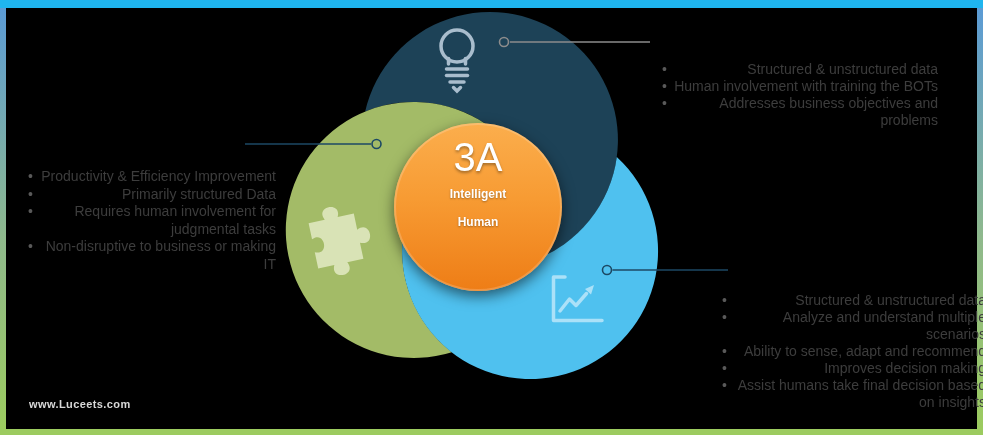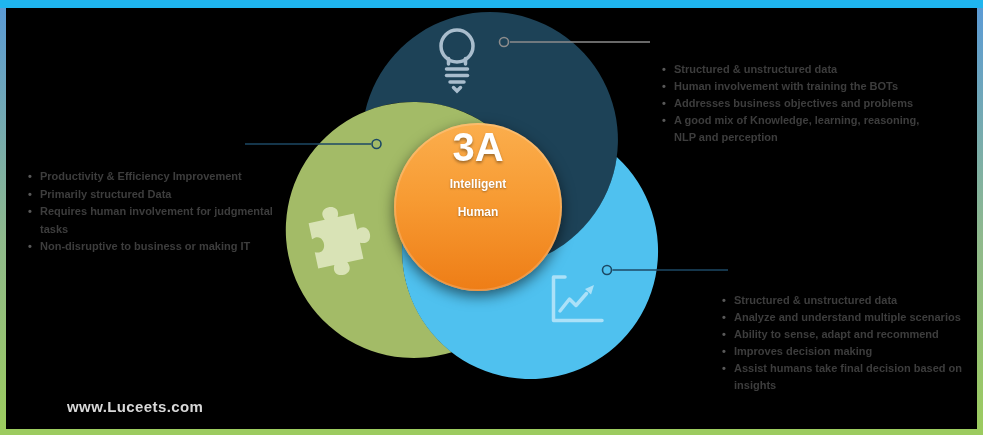--- a/index.html
+++ b/index.html
@@ -16,35 +16,35 @@
   .frame-bottom{position:absolute;left:0;bottom:0;width:983px;height:6px;background:#9CCB5F;}
   
   svg.diagram{position:absolute;left:0;top:0;}
   
   .center-circle{
     position:absolute;left:394px;top:123px;width:168px;height:168px;border-radius:50%;
     background:linear-gradient(180deg,#FBAE4D 0%,#F79B33 45%,#EE7D16 100%);
     box-shadow:0 5px 14px rgba(0,0,0,.55), inset 0 0 0 2px rgba(255,255,255,.18);
     text-align:center;color:#fff;z-index:3;
   }
-  .center-badge{margin-top:1px;font-size:40px;font-weight:bold;line-height:46px;
+  .center-badge{margin-top:11px;font-size:40px;font-weight:normal;line-height:46px;
     text-shadow:0 2px 3px rgba(0,0,0,.35);}
   .center-line{font-size:12px;font-weight:bold;line-height:28px;
     text-shadow:0 1px 2px rgba(0,0,0,.35);}
   
-  .bullets{position:absolute;font-size:11px;font-weight:bold;color:#3D3D3D;line-height:17px;z-index:4;}
+  .bullets{position:absolute;font-size:14px;font-weight:normal;color:#3D3D3D;line-height:17px;z-index:4;text-align:right;}
   .bullets ul{margin:0;padding:0;list-style:none;}
   .bullets li{position:relative;padding-left:14px;}
   .bullets li::before{content:"\2022";position:absolute;left:2px;color:#595959;}
   .list-left{left:26px;top:168px;width:250px;line-height:17.5px;}
   .list-top-right{left:660px;top:61px;width:278px;}
   .list-bottom-right{left:720px;top:292px;width:266px;}
   
-  .watermark{position:absolute;left:29px;top:398px;font-size:15px;font-weight:bold;
-    color:#D8D8D8;letter-spacing:.4px;z-index:4;margin-left:38px;}
+  .watermark{position:absolute;left:29px;top:398px;font-size:11px;font-weight:bold;
+    color:#D8D8D8;letter-spacing:.4px;z-index:4;}
 </style>
 </head>
 <body>
 
 <div class="stage">
 
   <div class="frame-top"></div>
   <div class="frame-left"></div>
   <div class="frame-right"></div>
   <div class="frame-bottom"></div>
@@ -97,21 +97,20 @@
     <div class="center-badge">3A</div>
     <div class="center-line">Intelligent</div>
     <div class="center-line">Human</div>
   </div>
 
   <div class="bullets list-top-right">
     <ul>
       <li>Structured &amp; unstructured data</li>
       <li>Human involvement with training the BOTs</li>
       <li>Addresses business objectives and problems</li>
-      <li>A good mix of Knowledge, learning, reasoning, NLP and perception</li>
     </ul>
   </div>
 
   <div class="bullets list-left">
     <ul>
       <li>Productivity &amp; Efficiency Improvement</li>
       <li>Primarily structured Data</li>
       <li>Requires human involvement for judgmental tasks</li>
       <li>Non-disruptive to business or making IT</li>
     </ul>

